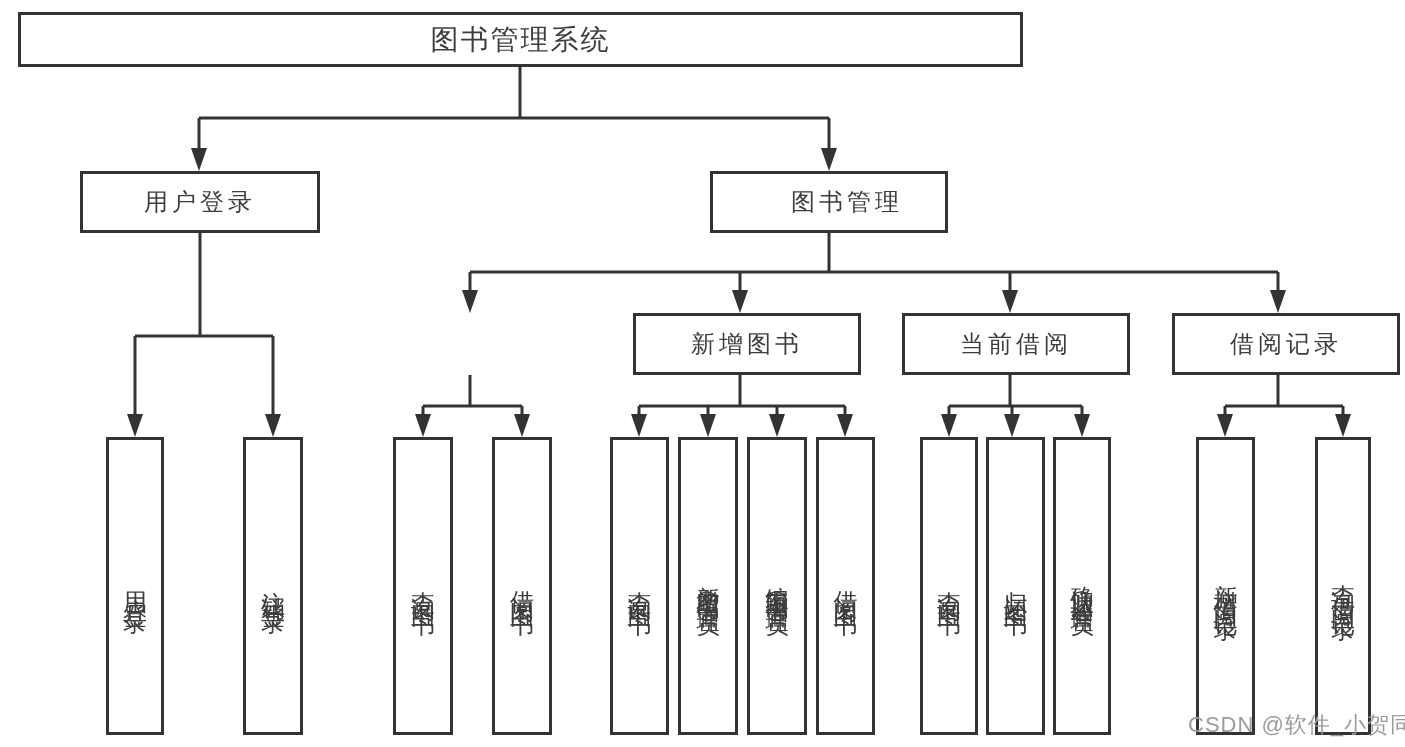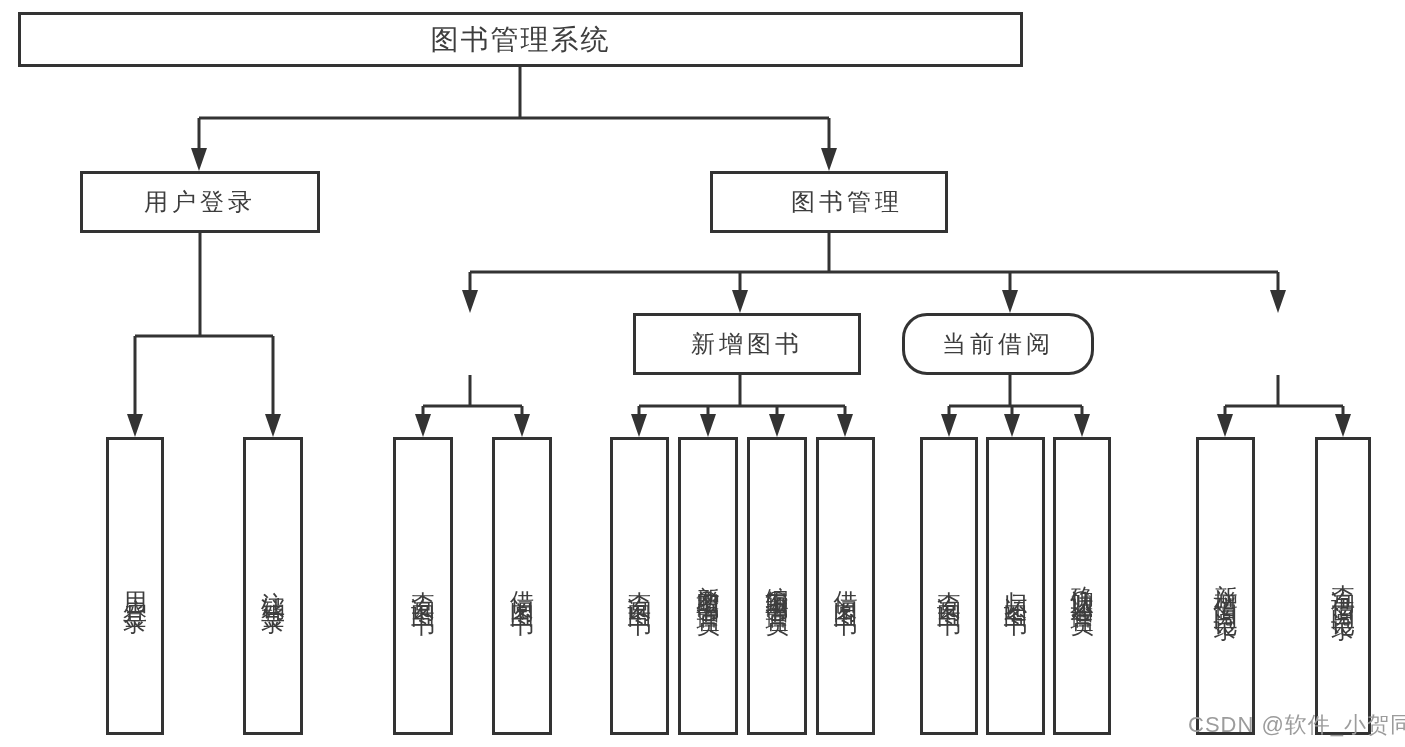--- a/index.html
+++ b/index.html
@@ -136,22 +136,25 @@
   <div class="node hnode" style="left:80px; top:171px; width:240px; height:62px;">
     <span>用户登录</span>
   </div>
   <div class="node hnode" style="left:710px; top:171px; width:238px; height:62px;padding-left:36px;">
     <span>图书管理</span>
   </div>
 
   <div class="node hnode" style="left:633px; top:313px; width:228px; height:62px;">
     <span>新增图书</span>
   </div>
-  <div class="node hnode" style="left:902px; top:313px; width:192px; height:62px;border-radius:25px;">
+  <div class="node hnode" style="left:902px; top:313px; width:228px; height:62px;">
     <span>当前借阅</span>
+  </div>
+  <div class="node hnode" style="left:1172px; top:313px; width:228px; height:62px;">
+    <span>借阅记录</span>
   </div>
 
   <div class="node leaf" style="left:106px; top:437px; width:58px; height:298px;">
     <span class="vtext">用户登录</span>
   </div>
   <div class="node leaf" style="left:243px; top:437px; width:60px; height:298px;">
     <span class="vtext">注销登录</span>
   </div>
   <div class="node leaf" style="left:393px; top:437px; width:60px; height:298px;">
     <span class="vtext">查询图书</span>

